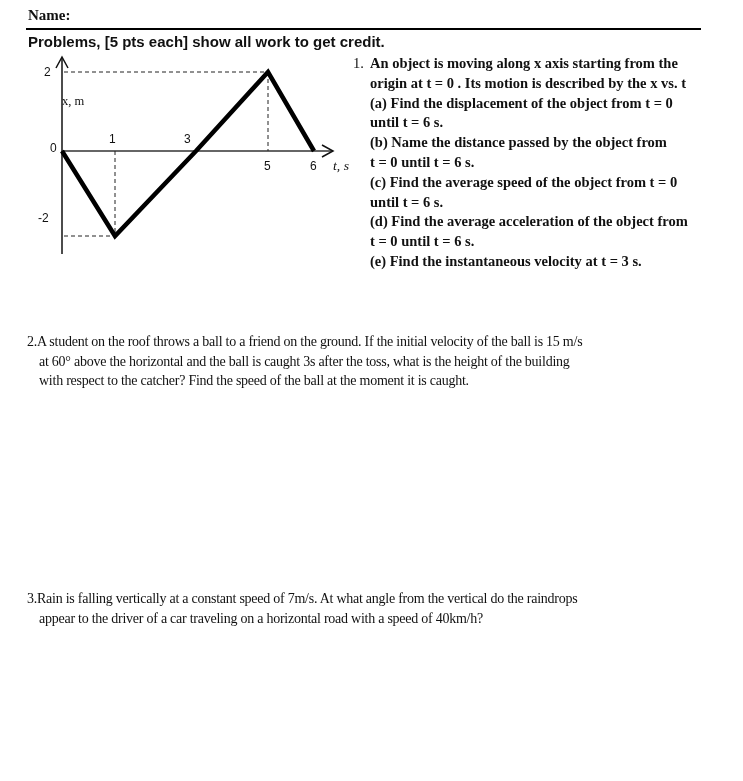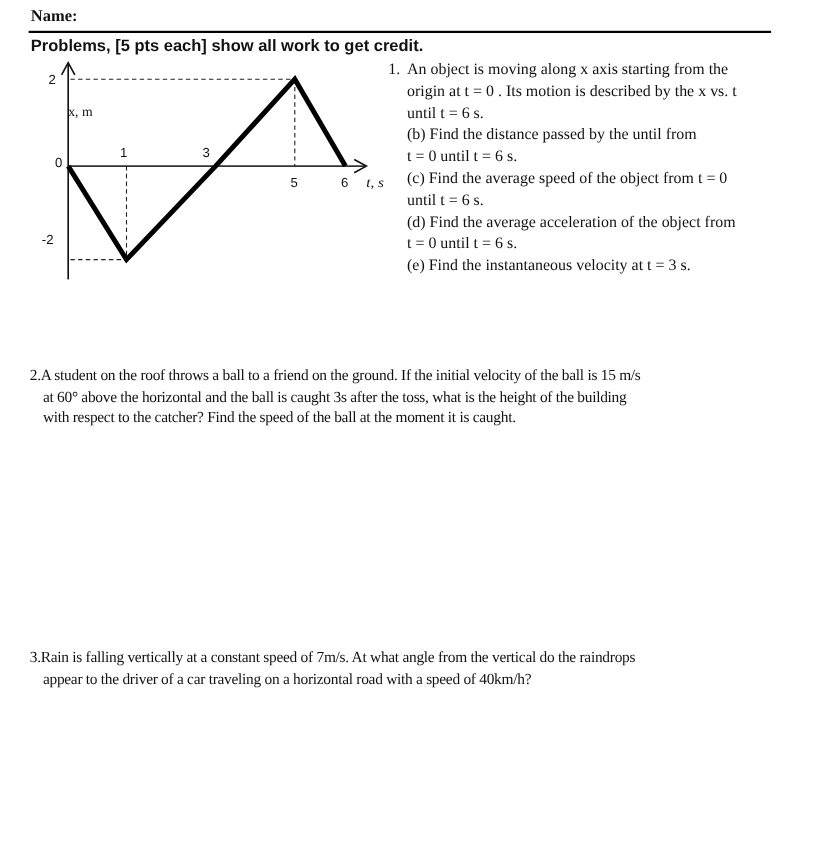--- a/index.html
+++ b/index.html
@@ -21,21 +21,21 @@
     }
     .graph { position: absolute; left: 0; top: 0; }
     .graph text { font-family: "Liberation Sans", sans-serif; font-size: 12px; fill: #111; }
     .graph .serif { font-family: "Liberation Serif", serif; font-size: 12.5px; }
 
     .q1 {
       position: absolute; left: 353px; top: 54px; width: 352px;
       font-family: "Liberation Serif", serif; font-size: 14.5px; line-height: 19.8px;
     }
     .q1 .num { position: absolute; left: 0; top: 0; }
-    .q1 .body { margin-left: 17px; }
+    .q1 .body { margin-left: 17px; font-weight: bold; }
     .q1 .line { display: block; white-space: nowrap; }
 
     .q2 {
       position: absolute; left: 27px; top: 332px; width: 690px;
       font-family: "Liberation Serif", serif; font-size: 14px; line-height: 19.6px;
       letter-spacing: -0.25px;
     }
     .q3 {
       position: absolute; left: 27px; top: 589px; width: 690px;
       font-family: "Liberation Serif", serif; font-size: 14px; line-height: 19.6px;
@@ -75,22 +75,23 @@
   <text x="310" y="170">6</text>
   <text class="serif" x="62" y="105">x, m</text>
   <text class="serif" x="333" y="170" font-style="italic" textLength="16" lengthAdjust="spacingAndGlyphs">t, s</text>
 </svg>
 
 <div class="q1">
   <span class="num">1.</span>
   <div class="body">
     <span class="line">An object is moving along x axis starting from the</span>
     <span class="line">origin at t = 0 . Its motion is described by the x vs. t</span>
+    <span class="line">(a) Find the displacement of the object from t = 0</span>
     <span class="line">until t = 6 s.</span>
-    <span class="line">(b) Find the distance passed by the until from</span>
+    <span class="line">(b) Name the distance passed by the object from</span>
     <span class="line">t = 0 until t = 6 s.</span>
     <span class="line">(c) Find the average speed of the object from t = 0</span>
     <span class="line">until t = 6 s.</span>
     <span class="line">(d) Find the average acceleration of the object from</span>
     <span class="line">t = 0 until t = 6 s.</span>
     <span class="line">(e) Find the instantaneous velocity at t = 3 s.</span>
   </div>
 </div>
 
 <div class="q2">

